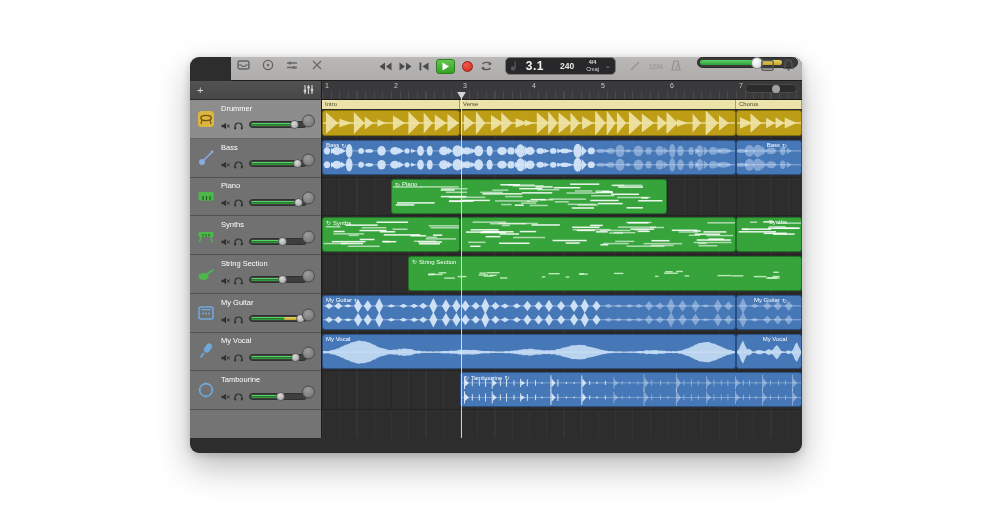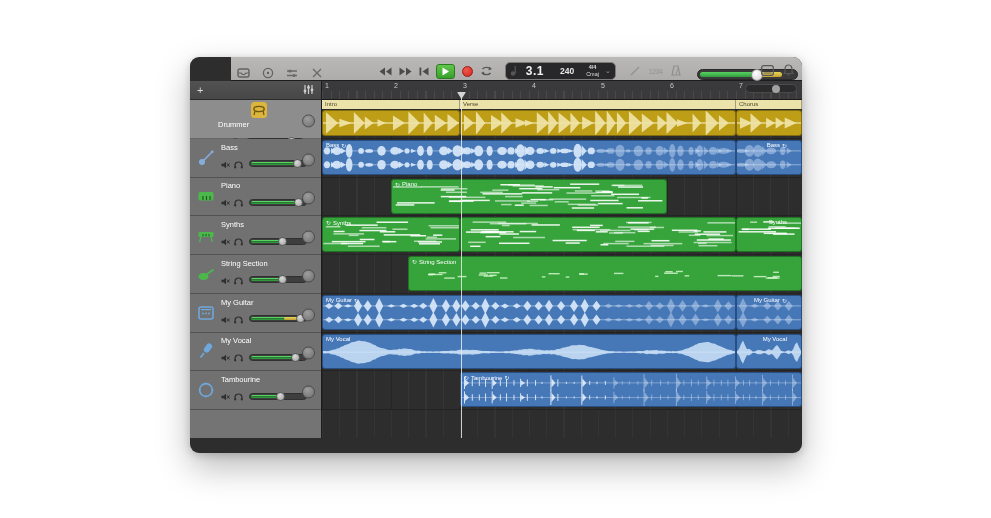--- a/index.html
+++ b/index.html
@@ -17,21 +17,21 @@
   .light { width:7px; height:7px; border-radius:50%; }
   .light.r{ background:#f15e55; } .light.y{ background:#fdbc2e; } .light.g{ background:#2ac73e; }
   .title-pill { position:absolute; left:50%; top:2px; transform:translateX(-50%);
     background:#39393b; border-radius:4px; padding:1px 7px 1px 4px; display:flex; align-items:center; gap:3px; }
   .title-pill .doc { width:7px; height:7px; border-radius:2px; background:linear-gradient(#f5f2ea,#d8d2c2); position:relative; }
   .title-pill .doc::after{ content:""; position:absolute; left:2px; top:2px; width:3px; height:3px; border-radius:50%; background:#caa23c; }
   .title-pill span.t { font-size:7.5px; color:#ececec; white-space:nowrap; }
 
   
   .toolbar { height:24px; background:linear-gradient(#bbb9b8,#aeacab); border-bottom:1px solid #1d1d1d;
-    display:flex; align-items:flex-end; padding:0 4px; position:relative;margin-left:41px; }
+    display:flex; align-items:flex-start; padding:0 4px; position:relative;margin-left:41px; }
   .tbico { width:17px; height:15px; display:flex; align-items:center; justify-content:center; margin-right:8px; }
   .tbico svg { display:block; }
   .transport { display:flex; align-items:center; gap:7px; margin-left:46px; }
   .playbtn { width:19px; height:15px; border-radius:3px; background:linear-gradient(#62c64e,#37a028);
     border:1px solid #2c7d20; display:flex; align-items:center; justify-content:center; }
   .recbtn { width:11px; height:11px; border-radius:50%; background:radial-gradient(circle at 35% 30%, #ef5a4c, #d2281e);
     border:1px solid #9c1d16; }
   .lcd { margin-left:12px; width:113px; height:18px; background:#28282a; border-radius:5px;
     border:1px solid #7d7b7a; display:flex; align-items:center; padding:0 4px; position:relative; }
   .lcd .note { opacity:.28; margin-right:2px; }
@@ -53,21 +53,21 @@
   .rightico { position:absolute; right:8px; display:flex; gap:9px; align-items:center; }
 
   
   .main { display:flex; height:357px; }
   .headercol { width:132px; background:#747474; border-right:1px solid #1c1c1c; }
   .headertop { height:19px; background:linear-gradient(#525252,#474747); border-bottom:1px solid #2c2c2c;
     display:flex; align-items:center; justify-content:space-between; padding:0 7px; }
   .addbtn { color:#dcdcdc; font-size:11px; line-height:10px; }
   .trackrow { height:38.75px; border-bottom:1px solid rgba(0,0,0,.28); display:flex; align-items:center;
     padding-left:6px; position:relative; background:#717171; }
-  .trackrow.sel { background:#8d8d8d;flex-direction:column; }
+  .trackrow.sel { background:#8d8d8d; }
   .tico { width:20px; height:20px; flex:0 0 20px; display:flex; align-items:center; justify-content:center; }
   .tbody { margin-left:5px; flex:1; }
   .tname { font-size:7.5px; color:#ffffff; margin-bottom:3px; }
   .tctrls { display:flex; align-items:center; gap:4px; }
   .vslider { width:58px; height:7px; border-radius:4px; background:#3e3e3e; border:1px solid #303030; position:relative; margin-left:2px; }
   .vfill { position:absolute; left:1px; top:1px; height:3px; border-radius:2px;
     background:linear-gradient(#57d463 0 40%, #2e9a3a 60% 100%); }
   .vfill::after { content:""; position:absolute; left:0; top:1px; right:0; height:1px; background:rgba(0,0,0,.35); }
   .vpeak { position:absolute; top:1px; height:3px; border-radius:2px; background:linear-gradient(#ead45c,#bda12f); }
   .vknob { position:absolute; top:-2px; width:9px; height:9px; border-radius:50%;

